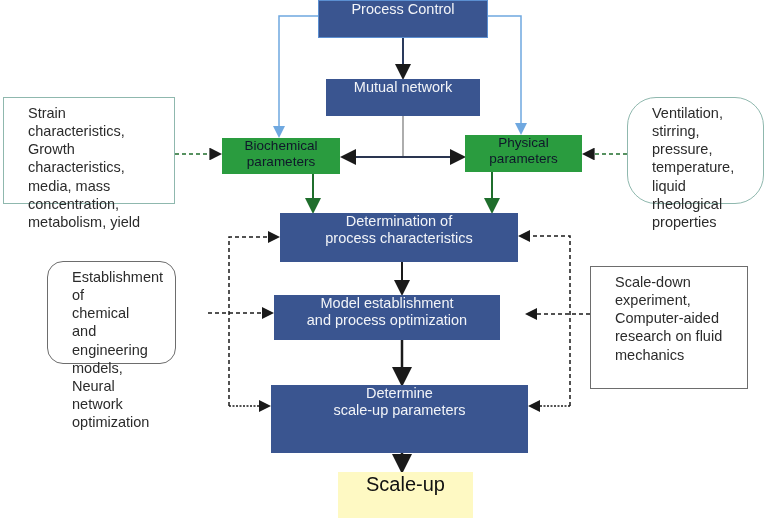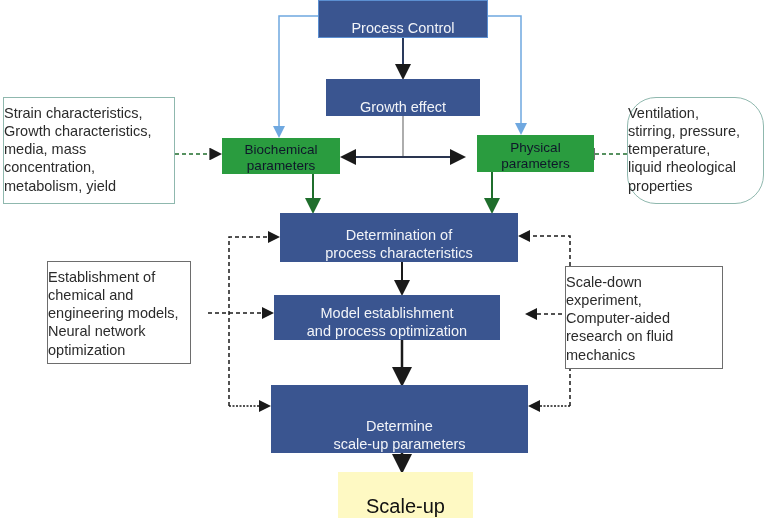--- a/index.html
+++ b/index.html
@@ -1,22 +1,22 @@
 <!DOCTYPE html>
 <html><head>
 <meta charset="utf-8">
 <style>
   html, body { margin:0; padding:0; background:#ffffff; }
   body { width:768px; height:518px; position:relative; overflow:hidden; font-family:"Liberation Sans", sans-serif; }
-  .node { position:absolute; display:flex; align-items:flex-end; justify-content:center; text-align:center; box-sizing:border-box; line-height:1.2; }
+  .node { position:absolute; display:flex; align-items:flex-start; justify-content:center; text-align:center; box-sizing:border-box; line-height:1.2; }
   .blue { background:#3a5590; color:#f2f4f8; font-size:14.5px; }
   .blue.top { border:1.5px solid #5b8fd1; }
   .green { background:#2a9c3f; color:#0f172a; font-size:13.5px; }
   .yellow { background:#fef9c3; color:#111; font-weight:normal; font-size:20px; }
-  .note { position:absolute; box-sizing:border-box; background:#fff; color:#2b2b2b; font-size:14.5px; line-height:1.25; padding:6px 0; white-space:pre-line; }
+  .note { position:absolute; box-sizing:border-box; background:#fff; color:#2b2b2b; font-size:14.5px; line-height:1.25; padding:6px 24px; white-space:pre-line; }
   .note.teal { border:1px solid #8fb8ae; }
   .note.gray { border:1px solid #6d6d6d; }
   svg.edges { position:absolute; left:0; top:0; }
 </style>
 </head>
 <body>
 
 <svg class="edges" width="768" height="518">
   <defs>
     <marker id="ah-blue" markerWidth="8" markerHeight="8" refX="6" refY="4" orient="auto">
@@ -57,27 +57,27 @@
 
   <polyline points="570,406 570,236 521,236" fill="none" stroke="#1a1a1a" stroke-width="1.5" stroke-dasharray="4,3" marker-end="url(#ah-black)"></polyline>
   <line x1="590" y1="314" x2="528" y2="314" stroke="#1a1a1a" stroke-width="1.5" stroke-dasharray="4,3" marker-end="url(#ah-black)"></line>
   <line x1="570" y1="406" x2="531" y2="406" stroke="#1a1a1a" stroke-width="1.5" stroke-dasharray="2,1.5" marker-end="url(#ah-black)"></line>
 </svg>
 
 <div class="node blue top" style="left:318px;top:0;width:170px;height:38px;">
   <span>Process Control</span>
 </div>
 <div class="node blue" style="left:326px;top:79px;width:154px;height:37px;">
-  <span>Growth effect</span>
+  <span>Mutual network</span>
 </div>
 <div class="node green" style="left:222px;top:138px;width:118px;height:36px;white-space:pre-line;">
   <span>Biochemical
 parameters</span>
 </div>
-<div class="node green" style="left:465px;top:135px;width:117px;height:37px;white-space:pre-line;margin-left:12px;">
+<div class="node green" style="left:465px;top:135px;width:117px;height:37px;white-space:pre-line;">
   <span>Physical
 parameters</span>
 </div>
 <div class="node blue" style="left:280px;top:213px;width:238px;height:49px;white-space:pre-line;">
   <span>Determination of
 process characteristics</span>
 </div>
 <div class="node blue" style="left:274px;top:295px;width:226px;height:45px;white-space:pre-line;">
   <span>Model establishment
 and process optimization</span>
@@ -93,22 +93,22 @@
 <div class="note teal" style="left:3px;top:97px;width:172px;height:107px;">Strain characteristics,
 Growth characteristics,
 media, mass
 concentration,
 metabolism, yield</div>
 <div class="note teal" style="left:627px;top:97px;width:137px;height:107px;border-radius:29px;">Ventilation,
 stirring, pressure,
 temperature,
 liquid rheological
 properties</div>
-<div class="note gray" style="left:47px;top:261px;width:144px;height:103px;">Establishment of
+<div class="note gray" style="left:47px;top:261px;width:129px;height:103px;border-radius:16px;">Establishment of
 chemical and
 engineering models,
 Neural network
 optimization</div>
-<div class="note gray" style="left:565px;top:266px;width:158px;height:103px;">Scale-down
+<div class="note gray" style="left:590px;top:266px;width:158px;height:123px;">Scale-down
 experiment,
 Computer-aided
 research on fluid
 mechanics</div>
 
 </body></html>

